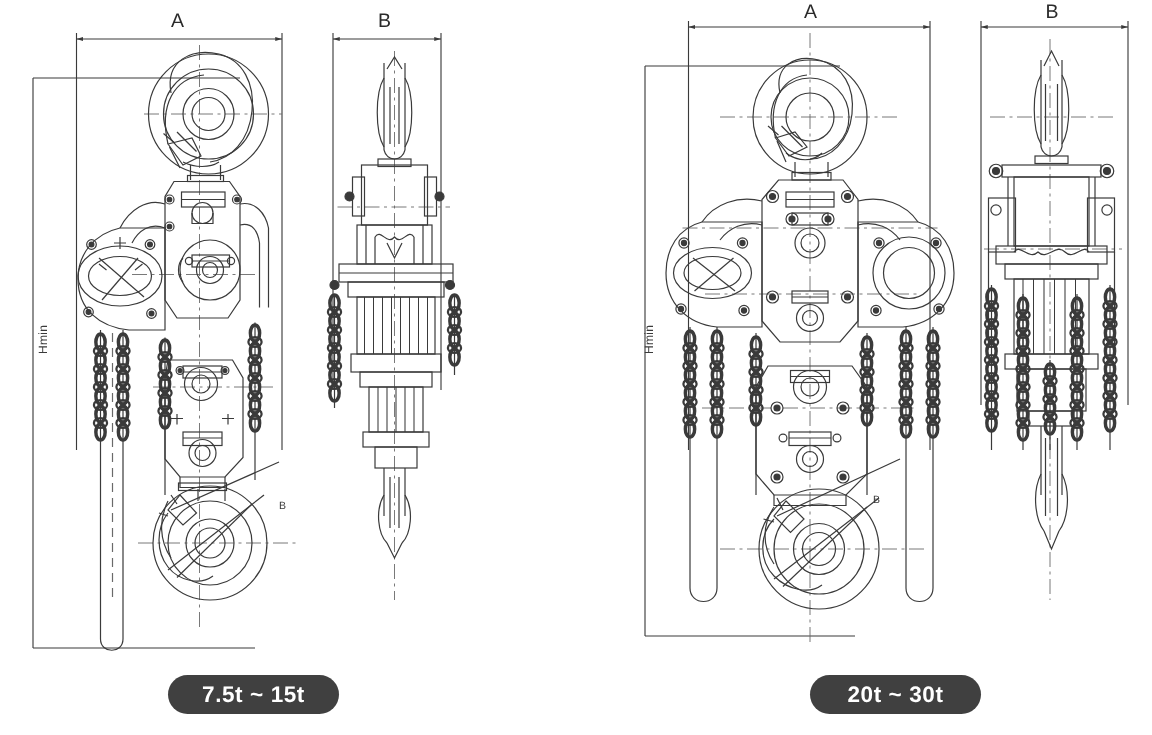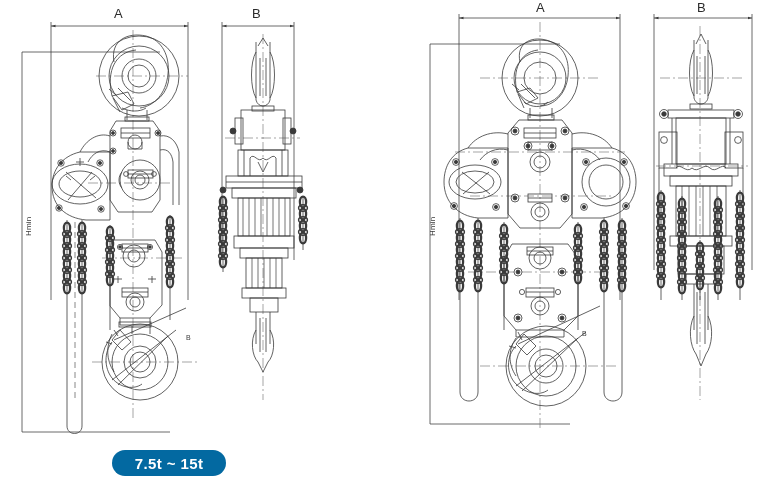--- a/index.html
+++ b/index.html
@@ -11,21 +11,21 @@
     overflow:hidden;
     position:relative;
   }
   #sheet{position:relative;width:768px;height:490px;}
   svg.draw{position:absolute;left:0;top:0;width:768px;height:490px;}
 
   .pill{
     position:absolute;
     height:26px;
     border-radius:13px;
-    background:#0369a1;
+    background:#404040;
     color:#ffffff;
     font-size:15px;
     font-weight:bold;
     letter-spacing:.4px;
     display:flex;
     align-items:center;
     justify-content:center;
     box-sizing:border-box;
     padding:0 22px;
     user-select:none;
@@ -698,14 +698,15 @@
   <div class="vlabel" style="left:24px;top:236px;">Hmin</div>
 
   <div class="vlabel" style="left:428px;top:236px;">Hmin</div>
 
   <div class="blab" style="left:186px;top:334px;">B</div>
 
   <div class="blab" style="left:582px;top:330px;">B</div>
 
   <div class="pill" id="pill-left">7.5t ~ 15t</div>
 
+  <div class="pill" id="pill-right">20t ~ 30t</div>
 
 </div>
 
 </body></html>

